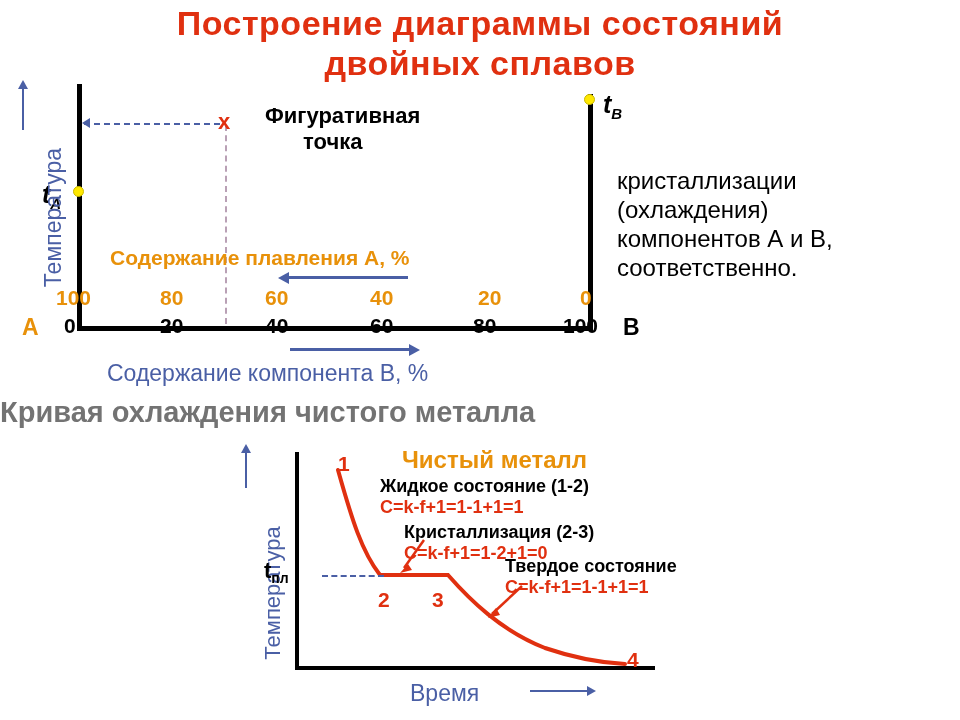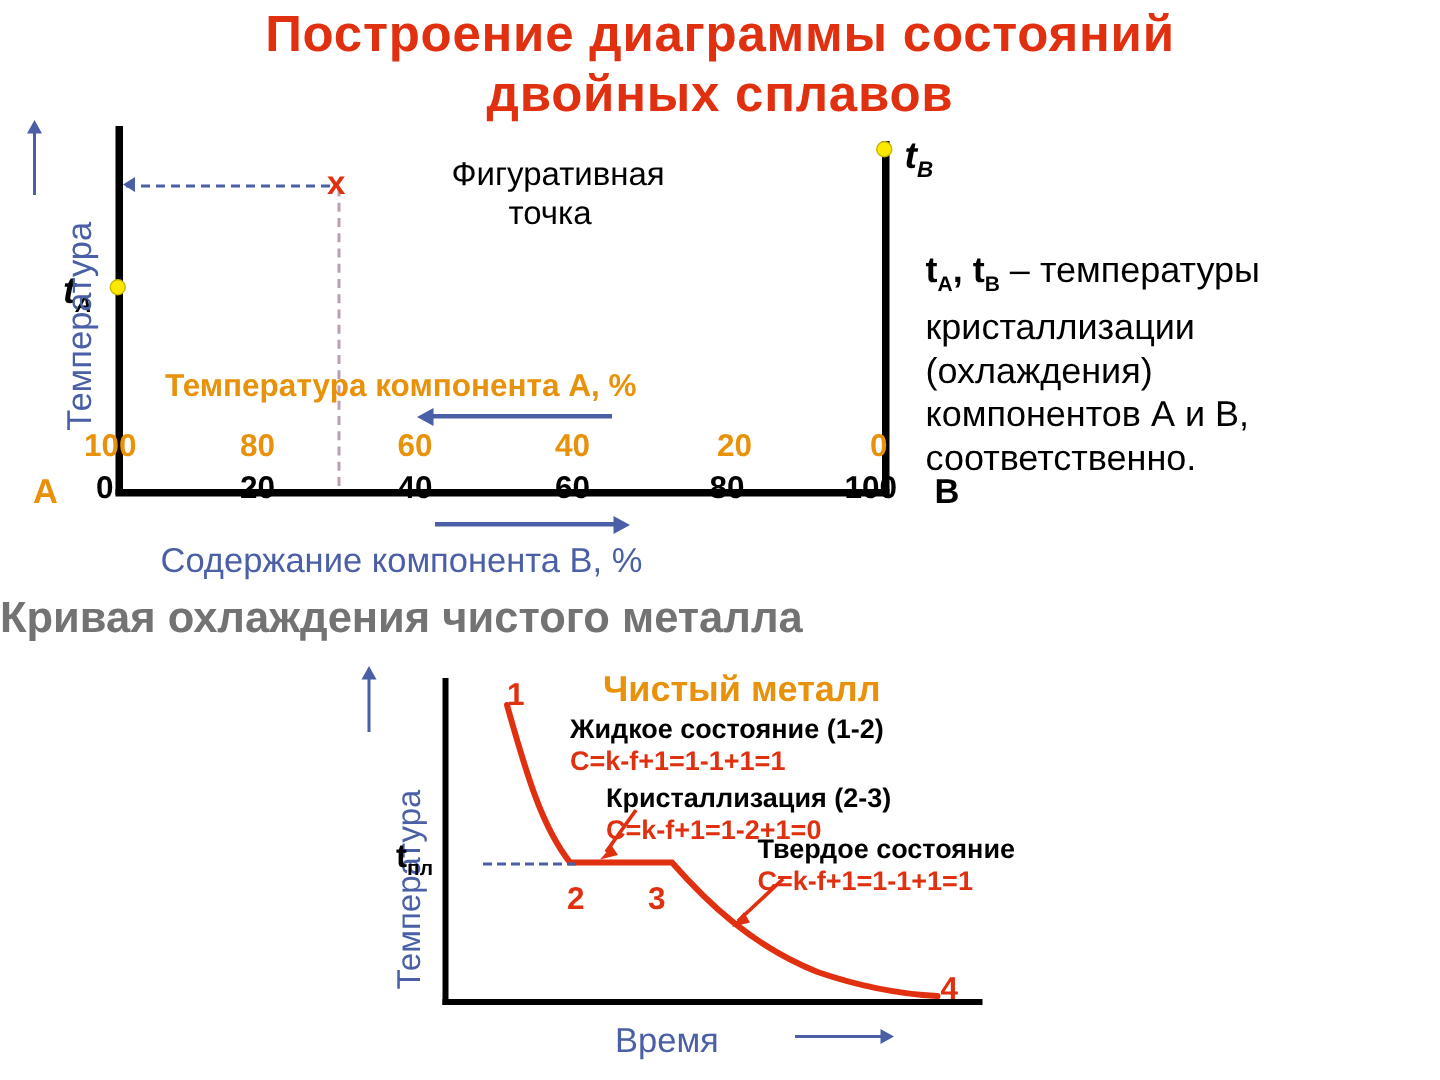--- a/index.html
+++ b/index.html
@@ -98,25 +98,24 @@
   #fig-point {
     left: 218px; top: 113px;
     color: #E03010;
     font-weight: bold;
     font-size: 22px;
     line-height: 18px;
   }
   #fig-label {
     left: 265px; top: 103px;
     color: #000;
-    font-weight: normal;
+    font-weight: bold;
     font-size: 22px;
     line-height: 26px;
     white-space: nowrap;
-    margin-left: 36px;
   }
   #fig-label .l2 { display: block; padding-left: 38px; }
 
   .dash-h {
     left: 84px; top: 123px;
     width: 136px; height: 0;
     border-top: 2px dashed #4A5FA5;
   }
   .dash-v {
     left: 225px; top: 125px;
@@ -320,21 +319,21 @@
   <div class="abs dash-h"></div>
   <div class="abs" id="dash-h-arrow"></div>
   <div class="abs dash-v"></div>
 
   <div class="abs" id="fig-point">x</div>
   <div class="abs" id="fig-label">
     <span>Фигуративная</span>
     <span class="l2">точка</span>
   </div>
 
-  <div class="abs" id="label-content-a">Температура компонента А, %</div>
+  <div class="abs" id="label-content-a">Содержание плавления А, %</div>
   <div class="abs" id="arrow-a"></div>
 
   <div class="scale-row" id="scale-a">
     <span style="left:56px;  top:286px;">100</span>
     <span style="left:160px; top:286px;">80</span>
     <span style="left:265px; top:286px;">60</span>
     <span style="left:370px; top:286px;">40</span>
     <span style="left:478px; top:286px;">20</span>
     <span style="left:580px; top:286px;">0</span>
   </div>
@@ -348,23 +347,20 @@
     <span style="left:563px; top:314px;">100</span>
   </div>
 
   <div class="abs" id="label-A-left">А</div>
   <div class="abs" id="label-B-right">В</div>
 
   <div class="abs" id="label-content-b">Содержание компонента В, %</div>
   <div class="abs" id="arrow-b"></div>
 
   <div class="abs" id="right-text">
-    <div>
-      <b>t</b><b><sub>A</sub></b><b>, t</b><b><sub>B</sub></b><span> – температуры</span>
-    </div>
     <div> кристаллизации</div>
     <div>(охлаждения)</div>
     <div>компонентов А и В,</div>
     <div>соответственно.</div>
   </div>
 
   <div class="abs" id="subtitle-cooling">Кривая охлаждения чистого металла</div>
 
   <div class="abs" id="bot-y-axis"></div>
   <div class="abs" id="bot-x-axis"></div>

